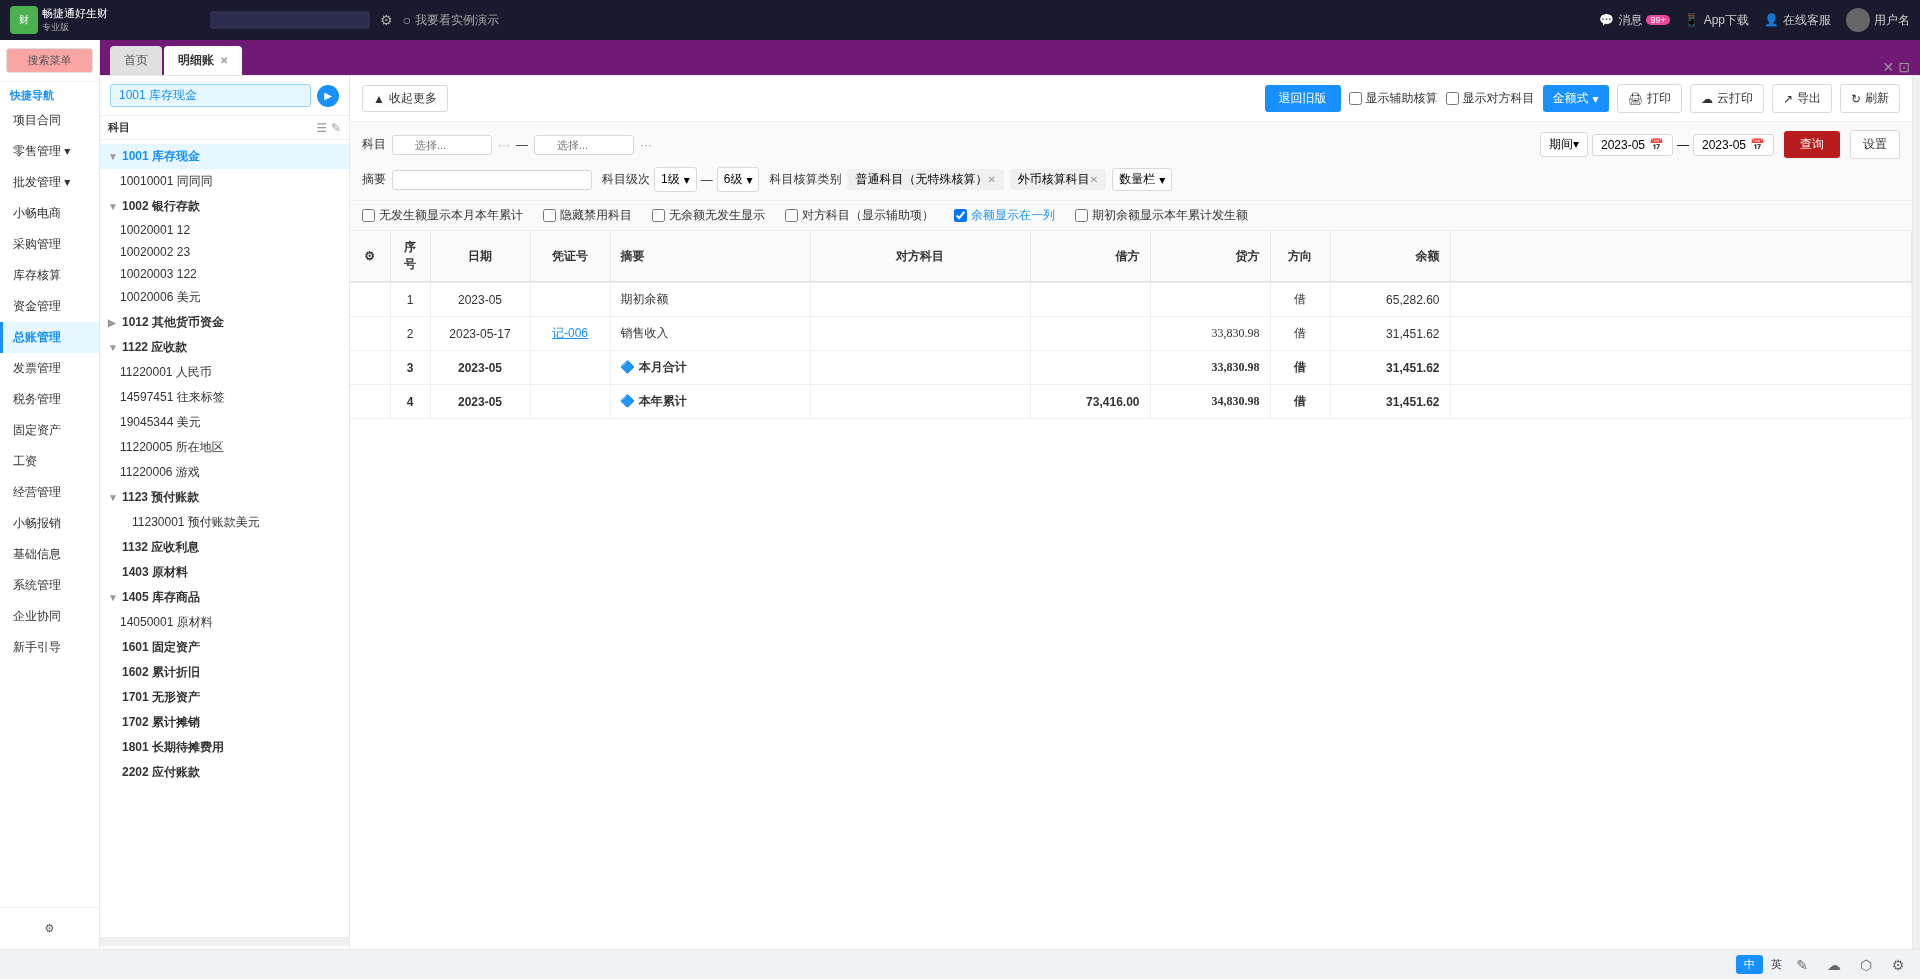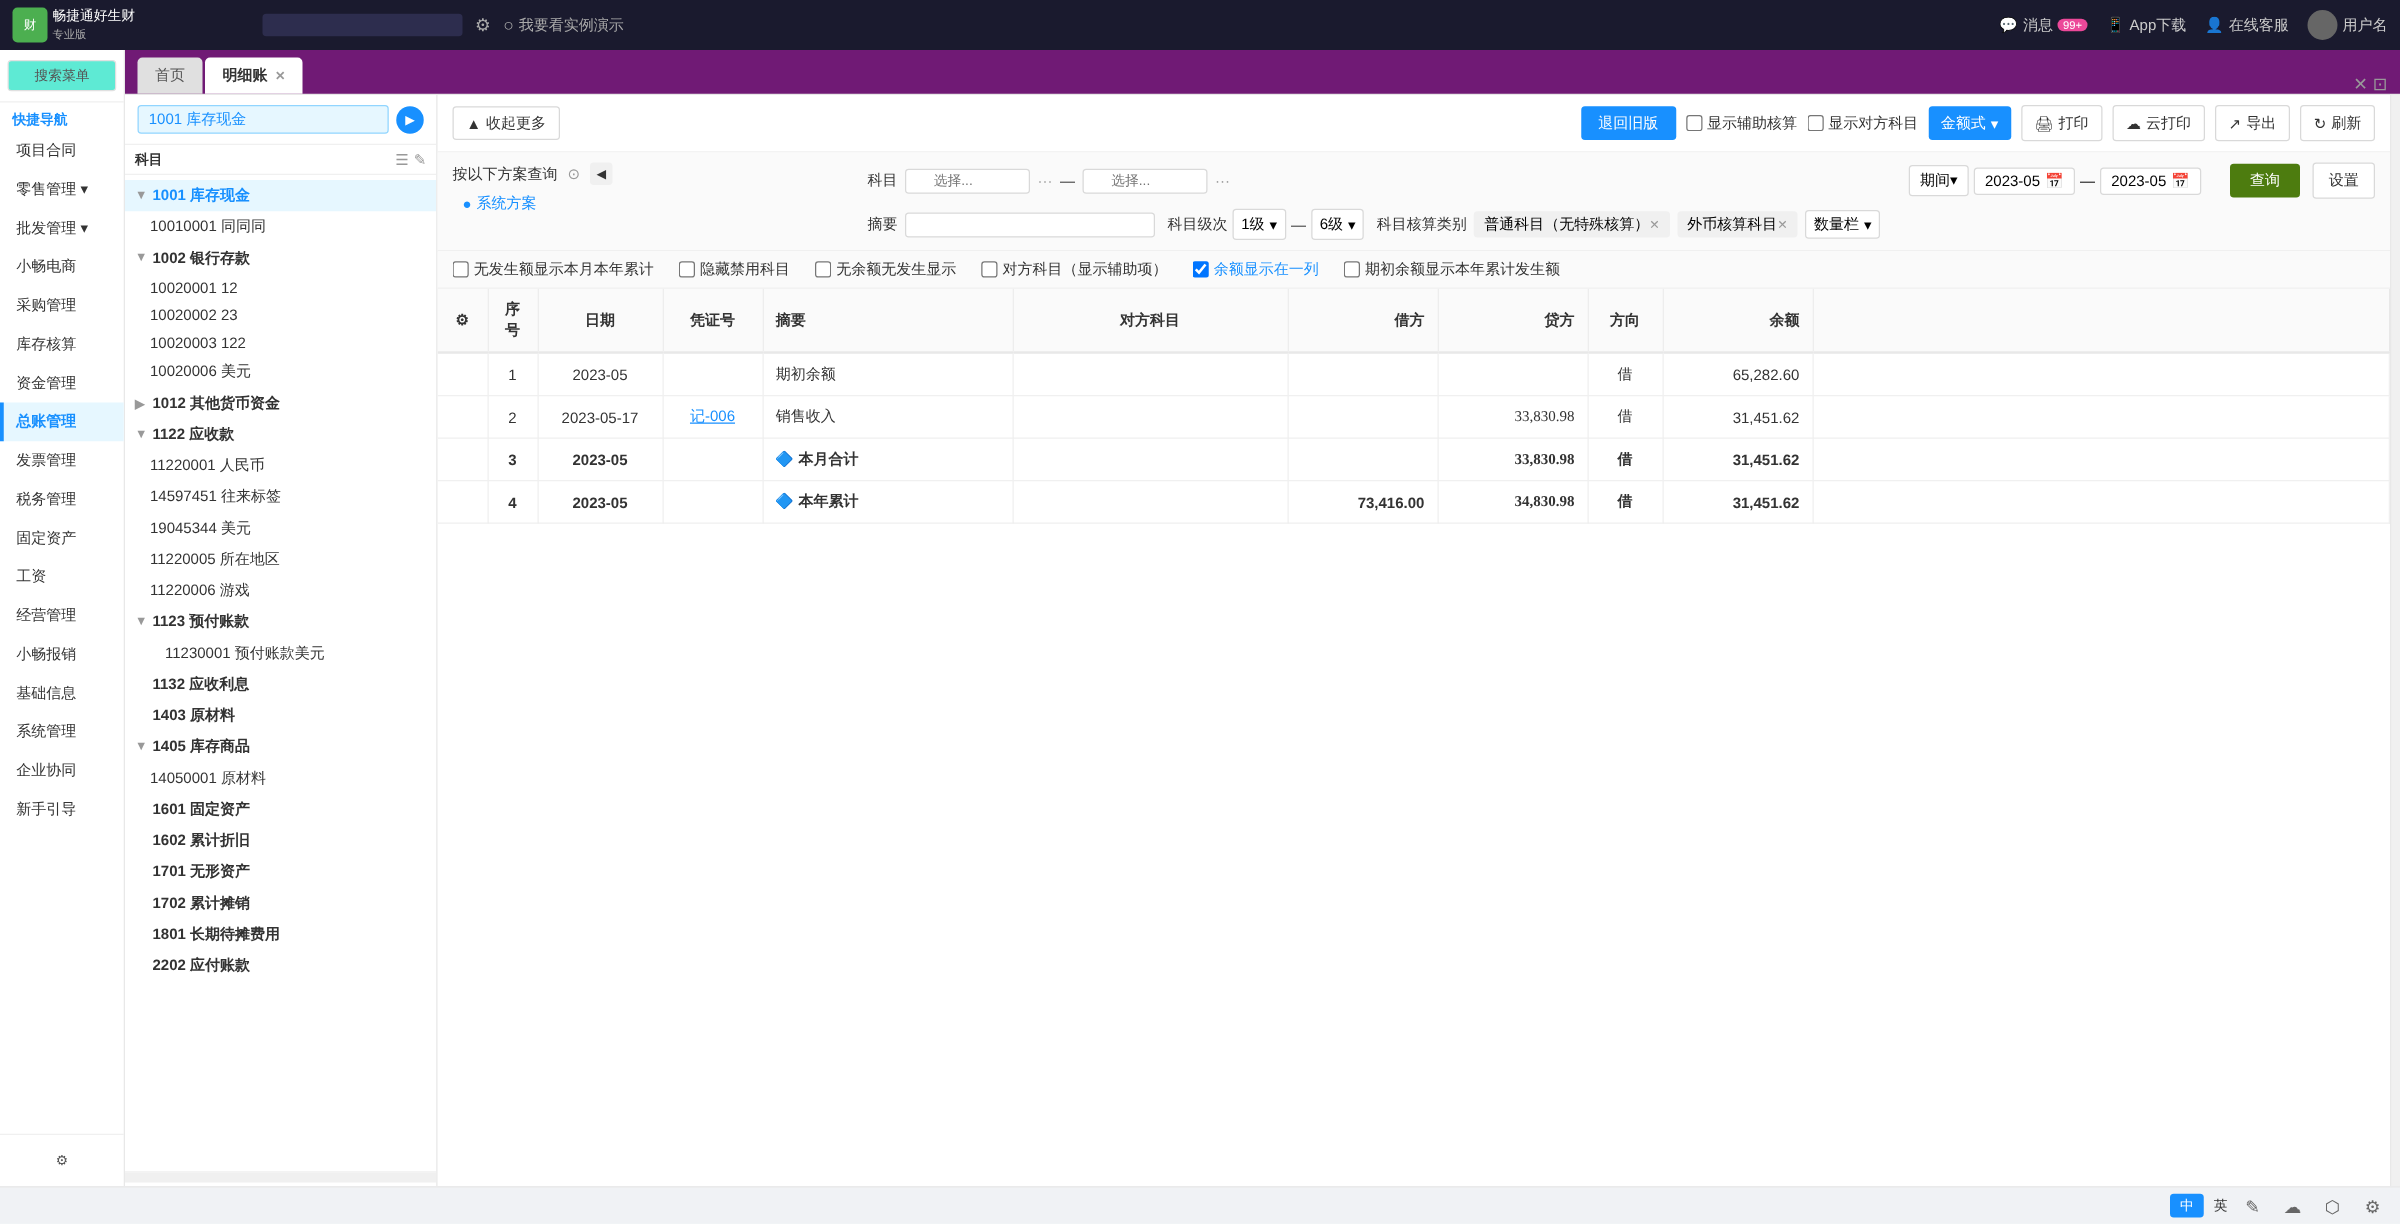--- a/index.html
+++ b/index.html
@@ -19,21 +19,21 @@
     .topbar-right-item { display: flex; align-items: center; gap: 4px; cursor: pointer; font-size: 11px; }
     .badge { background: #ec4899; color: #fff; border-radius: 8px; padding: 0 4px; font-size: 9px; }
     .topbar-avatar { width: 24px; height: 24px; background: #666; border-radius: 50%; }
 
     
     .main-layout { display: flex; flex: 1; overflow: hidden; }
 
     
     .sidebar { width: 100px; background: #fff; border-right: 1px solid #e8e8e8; display: flex; flex-direction: column; }
     .sidebar-search { padding: 8px 6px; border-bottom: 1px solid #f0f0f0; }
-    .sidebar-search-btn { width: 100%; background: #5eead4; border: 1px solid #e0e0e0; border-radius: 3px; padding: 4px 6px; text-align: center; cursor: pointer; color: #555; font-size: 11px; }
+    .sidebar-search-btn { width: 100%; background: #fca5a5; border: 1px solid #e0e0e0; border-radius: 3px; padding: 4px 6px; text-align: center; cursor: pointer; color: #555; font-size: 11px; }
     .sidebar-nav-label { padding: 6px 10px 2px; color: #1890ff; font-size: 11px; font-weight: bold; cursor: pointer; }
     .sidebar-item { padding: 7px 10px; cursor: pointer; color: #333; font-size: 12px; border-left: 3px solid transparent; }
     .sidebar-item.active { background: #e6f7ff; color: #1890ff; border-left-color: #1890ff; font-weight: bold; }
     .sidebar-bottom { margin-top: auto; padding: 8px 0; border-top: 1px solid #f0f0f0; }
     .sidebar-bottom-item { padding: 6px 10px; cursor: pointer; color: #555; font-size: 11px; text-align: center; }
 
     
     .content-area { flex: 1; display: flex; flex-direction: column; overflow: hidden; }
 
     
@@ -95,21 +95,21 @@
     .filter-period { display: flex; align-items: center; gap: 4px; font-size: 12px; }
     .period-selector { display: flex; align-items: center; gap: 4px; border: 1px solid #d9d9d9; border-radius: 3px; padding: 3px 8px; background: #fff; cursor: pointer; font-size: 11px; }
     .period-value { border: 1px solid #d9d9d9; border-radius: 3px; padding: 3px 8px; background: #fff; font-size: 11px; display: flex; align-items: center; gap: 4px; cursor: pointer; }
     .summary-input { border: 1px solid #d9d9d9; border-radius: 3px; padding: 3px 8px; font-size: 11px; color: #333; width: 200px; }
     .level-selector { display: flex; align-items: center; gap: 4px; }
     .level-select { border: 1px solid #d9d9d9; border-radius: 3px; padding: 3px 6px; font-size: 11px; background: #fff; cursor: pointer; display: flex; align-items: center; gap: 4px; }
     .level-dash { color: #333; }
     .subject-type { display: flex; align-items: center; gap: 6px; }
     .subject-tag { display: flex; align-items: center; gap: 0; background: #f0f0f0; border-radius: 3px; padding: 2px 8px; font-size: 11px; cursor: pointer; }
     .subject-tag .x { color: #999; font-size: 10px; cursor: pointer; }
-    .btn-query { background: #4d7c0f; color: #fff; border: none; border-radius: 3px; padding: 5px 16px; cursor: pointer; font-size: 12px; margin-left: 13px; }
+    .btn-query { background: #b91c1c; color: #fff; border: none; border-radius: 3px; padding: 5px 16px; cursor: pointer; font-size: 12px; }
     .btn-setting { background: #fff; color: #333; border: 1px solid #d9d9d9; border-radius: 3px; padding: 5px 12px; cursor: pointer; font-size: 12px; }
     .quantity-selector { display: flex; align-items: center; gap: 4px; border: 1px solid #d9d9d9; border-radius: 3px; padding: 2px 6px; font-size: 11px; cursor: pointer; background: #fff; }
 
     
     .checkbox-row { display: flex; align-items: center; gap: 20px; padding: 6px 12px; border-bottom: 1px solid #f0f0f0; background: #fafafa; }
     .cb-item { display: flex; align-items: center; gap: 4px; font-size: 11px; color: #333; }
     .cb-item input { cursor: pointer; }
     .cb-item.checked { color: #1890ff; }
 
     
@@ -386,31 +386,20 @@
             <button class="btn-outline">
               <span>↻</span>
               <span>刷新</span>
             </button>
           </div>
         </div>
 
         <div class="filter-area">
           <div style="display:flex; gap: 12px;">
 
-            <div class="filter-left">
-              <div class="filter-query-header">
-                <span>按以下方案查询</span>
-                <span class="filter-query-icon">⊙</span>
-                <span class="filter-query-collapse">◀</span>
-              </div>
-              <div class="system-scheme">
-                <span style="color:#1890ff;">●</span>
-                <span>系统方案</span>
-              </div>
-            </div>
 
             <div class="filter-right">
 
               <div class="filter-row-items">
                 <div class="filter-field">
                   <span class="filter-field-label">科目</span>
                   <input class="filter-input" type="text" placeholder="选择..." style="">
                   <span class="filter-dots">···</span>
                   <span class="filter-dash">—</span>
                   <input class="filter-input" type="text" placeholder="选择..." style="">

